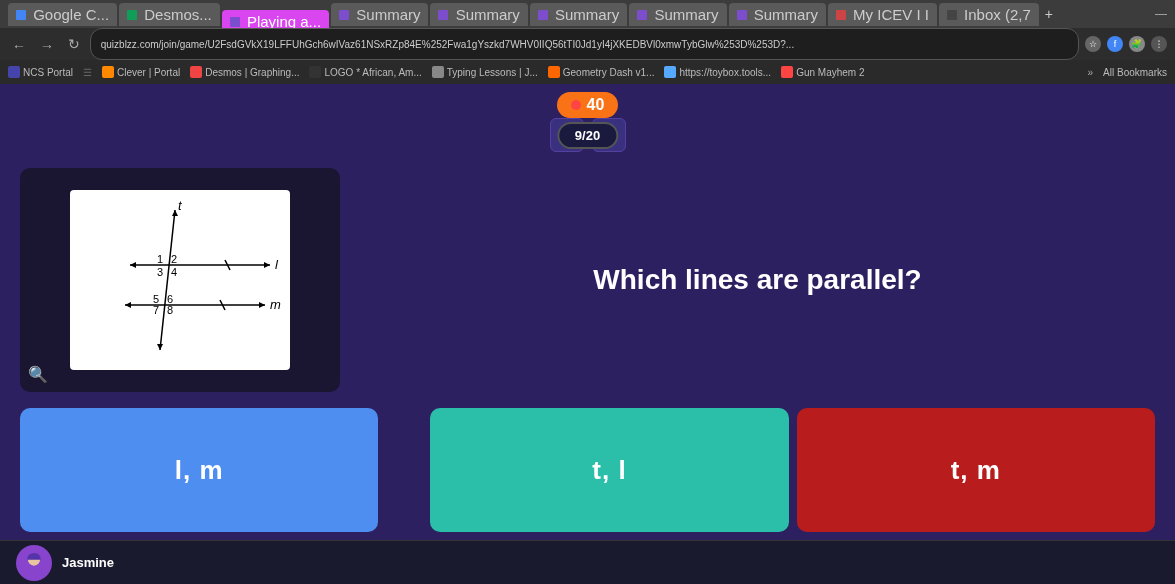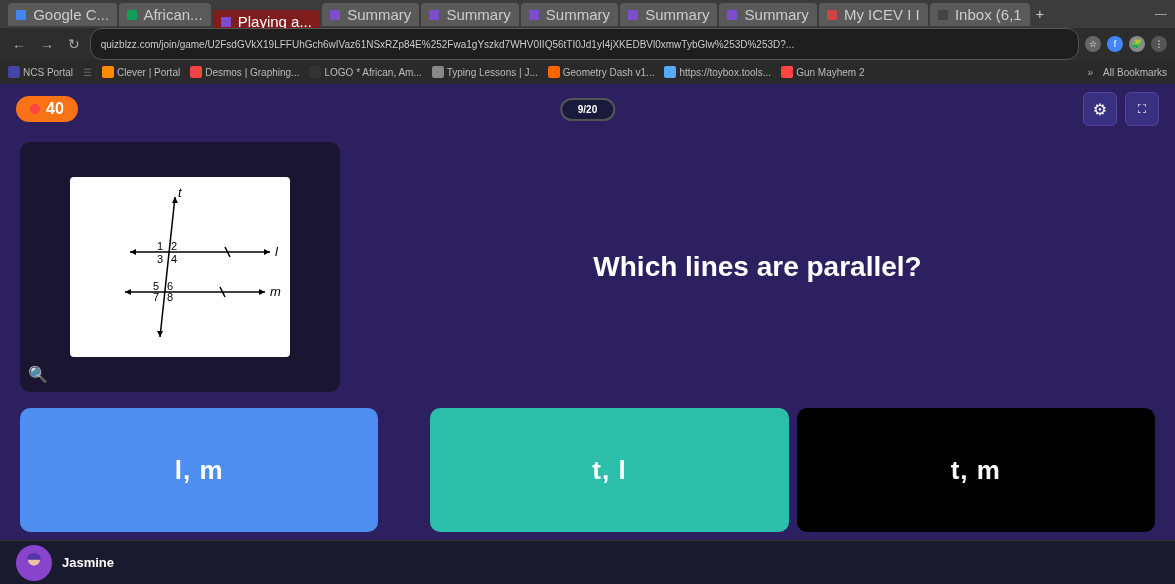--- a/index.html
+++ b/index.html
@@ -33,21 +33,21 @@
       font-size: 15px;
       padding: 3px 8px;
       border-radius: 4px 4px 0 0;
       white-space: nowrap;
       max-width: 120px;
       overflow: hidden;
       text-overflow: ellipsis;
       cursor: pointer;
     }
     .tab.active {
-      background: #7f1d1d;
+      background: #d946ef;
       color: #fff;
       margin-top: 15px;
     }
     .tab-favicon {
       width: 10px;
       height: 10px;
       margin-right: 3px;
       display: inline-block;
       background: #888;
       border-radius: 1px;
@@ -137,20 +137,21 @@
       flex-direction: column;
     }
 
     
     .quiz-top-bar {
       display: flex;
       align-items: center;
       justify-content: space-between;
       padding: 8px 16px;
       position: relative;
+      flex-direction: column;
     }
 
     .score-badge {
       background: #f97316;
       border-radius: 50px;
       padding: 4px 14px;
       display: flex;
       align-items: center;
       gap: 6px;
       color: #fff;
@@ -163,25 +164,26 @@
       background: #ff4444;
       border-radius: 50%;
     }
 
     .progress-badge {
       background: #1a1a3e;
       border: 2px solid #555;
       border-radius: 50px;
       padding: 4px 16px;
       color: #fff;
-      font-size: 10px;
+      font-size: 13px;
       font-weight: bold;
       position: absolute;
       left: 50%;
       transform: translateX(-50%);
+      margin-top: 30px;
     }
 
     .top-right-icons {
       display: flex;
       gap: 8px;
     }
     .icon-btn {
       width: 34px;
       height: 34px;
       background: #3a3080;
@@ -259,21 +261,21 @@
       align-items: center;
       justify-content: center;
       font-size: 26px;
       font-weight: bold;
       color: #fff;
       cursor: pointer;
       letter-spacing: 1px;
     }
     .answer-btn.blue { background: #4d8ef0; }
     .answer-btn.teal { background: #2bbfaa; margin-left: 44px; }
-    .answer-btn.orange { background: #000000; }
+    .answer-btn.orange { background: #b91c1c; }
 
     
     .player-bar {
       background: #1a1a2e;
       height: 44px;
       display: flex;
       align-items: center;
       padding: 0 16px;
       gap: 10px;
       border-top: 1px solid #333;
@@ -299,21 +301,21 @@
 <body>
 
 <div class="browser-chrome">
   <div class="tab-bar">
     <div class="tab">
       <span class="tab-favicon" style="background:#4285f4;"></span>
       <span>Google C...</span>
     </div>
     <div class="tab">
       <span class="tab-favicon" style="background:#0f9d58;"></span>
-      <span>African...</span>
+      <span>Desmos...</span>
     </div>
     <div class="tab active">
       <span class="tab-favicon" style="background:#7c4dcc;"></span>
       <span>Playing a...</span>
     </div>
     <div class="tab">
       <span class="tab-favicon" style="background:#7c4dcc;"></span>
       <span>Summary</span>
     </div>
     <div class="tab">
@@ -331,21 +333,21 @@
     <div class="tab">
       <span class="tab-favicon" style="background:#7c4dcc;"></span>
       <span>Summary</span>
     </div>
     <div class="tab">
       <span class="tab-favicon" style="background:#cc4444;"></span>
       <span>My ICEV I I</span>
     </div>
     <div class="tab">
       <span class="tab-favicon" style="background:#444;"></span>
-      <span>Inbox (6,1</span>
+      <span>Inbox (2,7</span>
     </div>
     <div class="nav-btn" style="color:#ccc;font-size:14px;">+</div>
   </div>
   <div style="color:#aaa;font-size:12px;">—</div>
 </div>
 
 <div class="nav-bar">
   <div class="nav-btn">←</div>
   <div class="nav-btn">→</div>
   <div class="nav-btn">↻</div>

